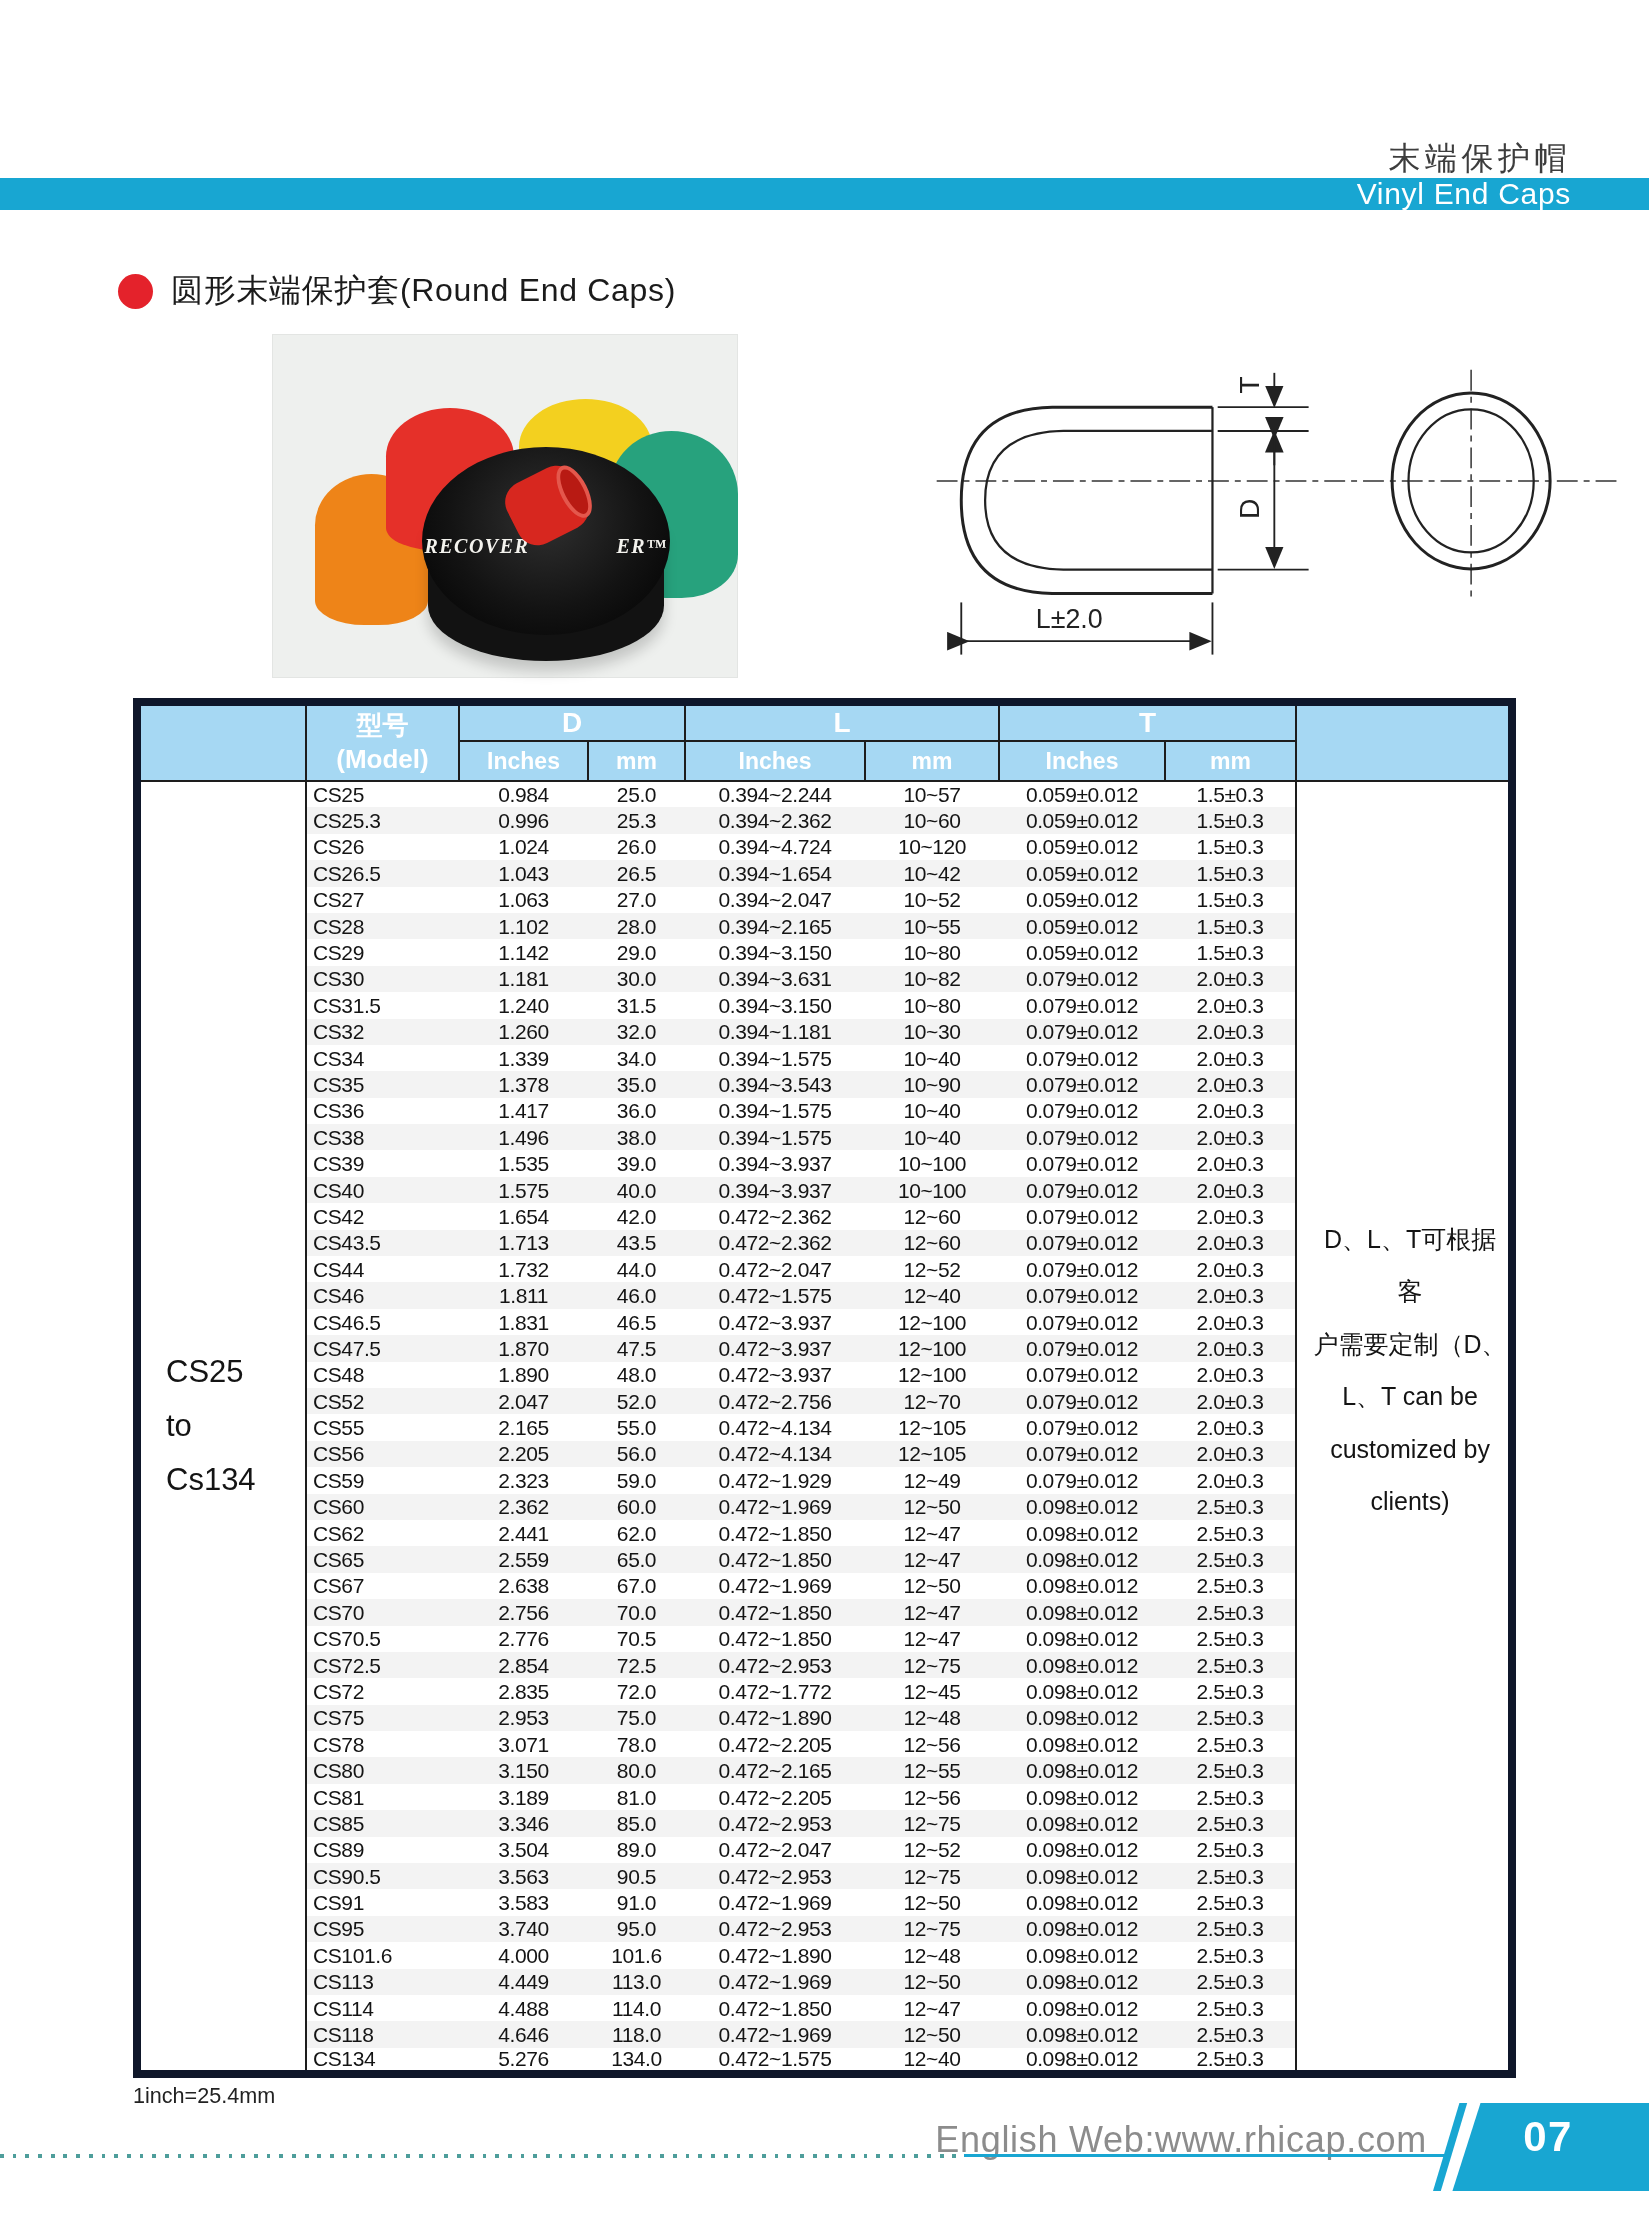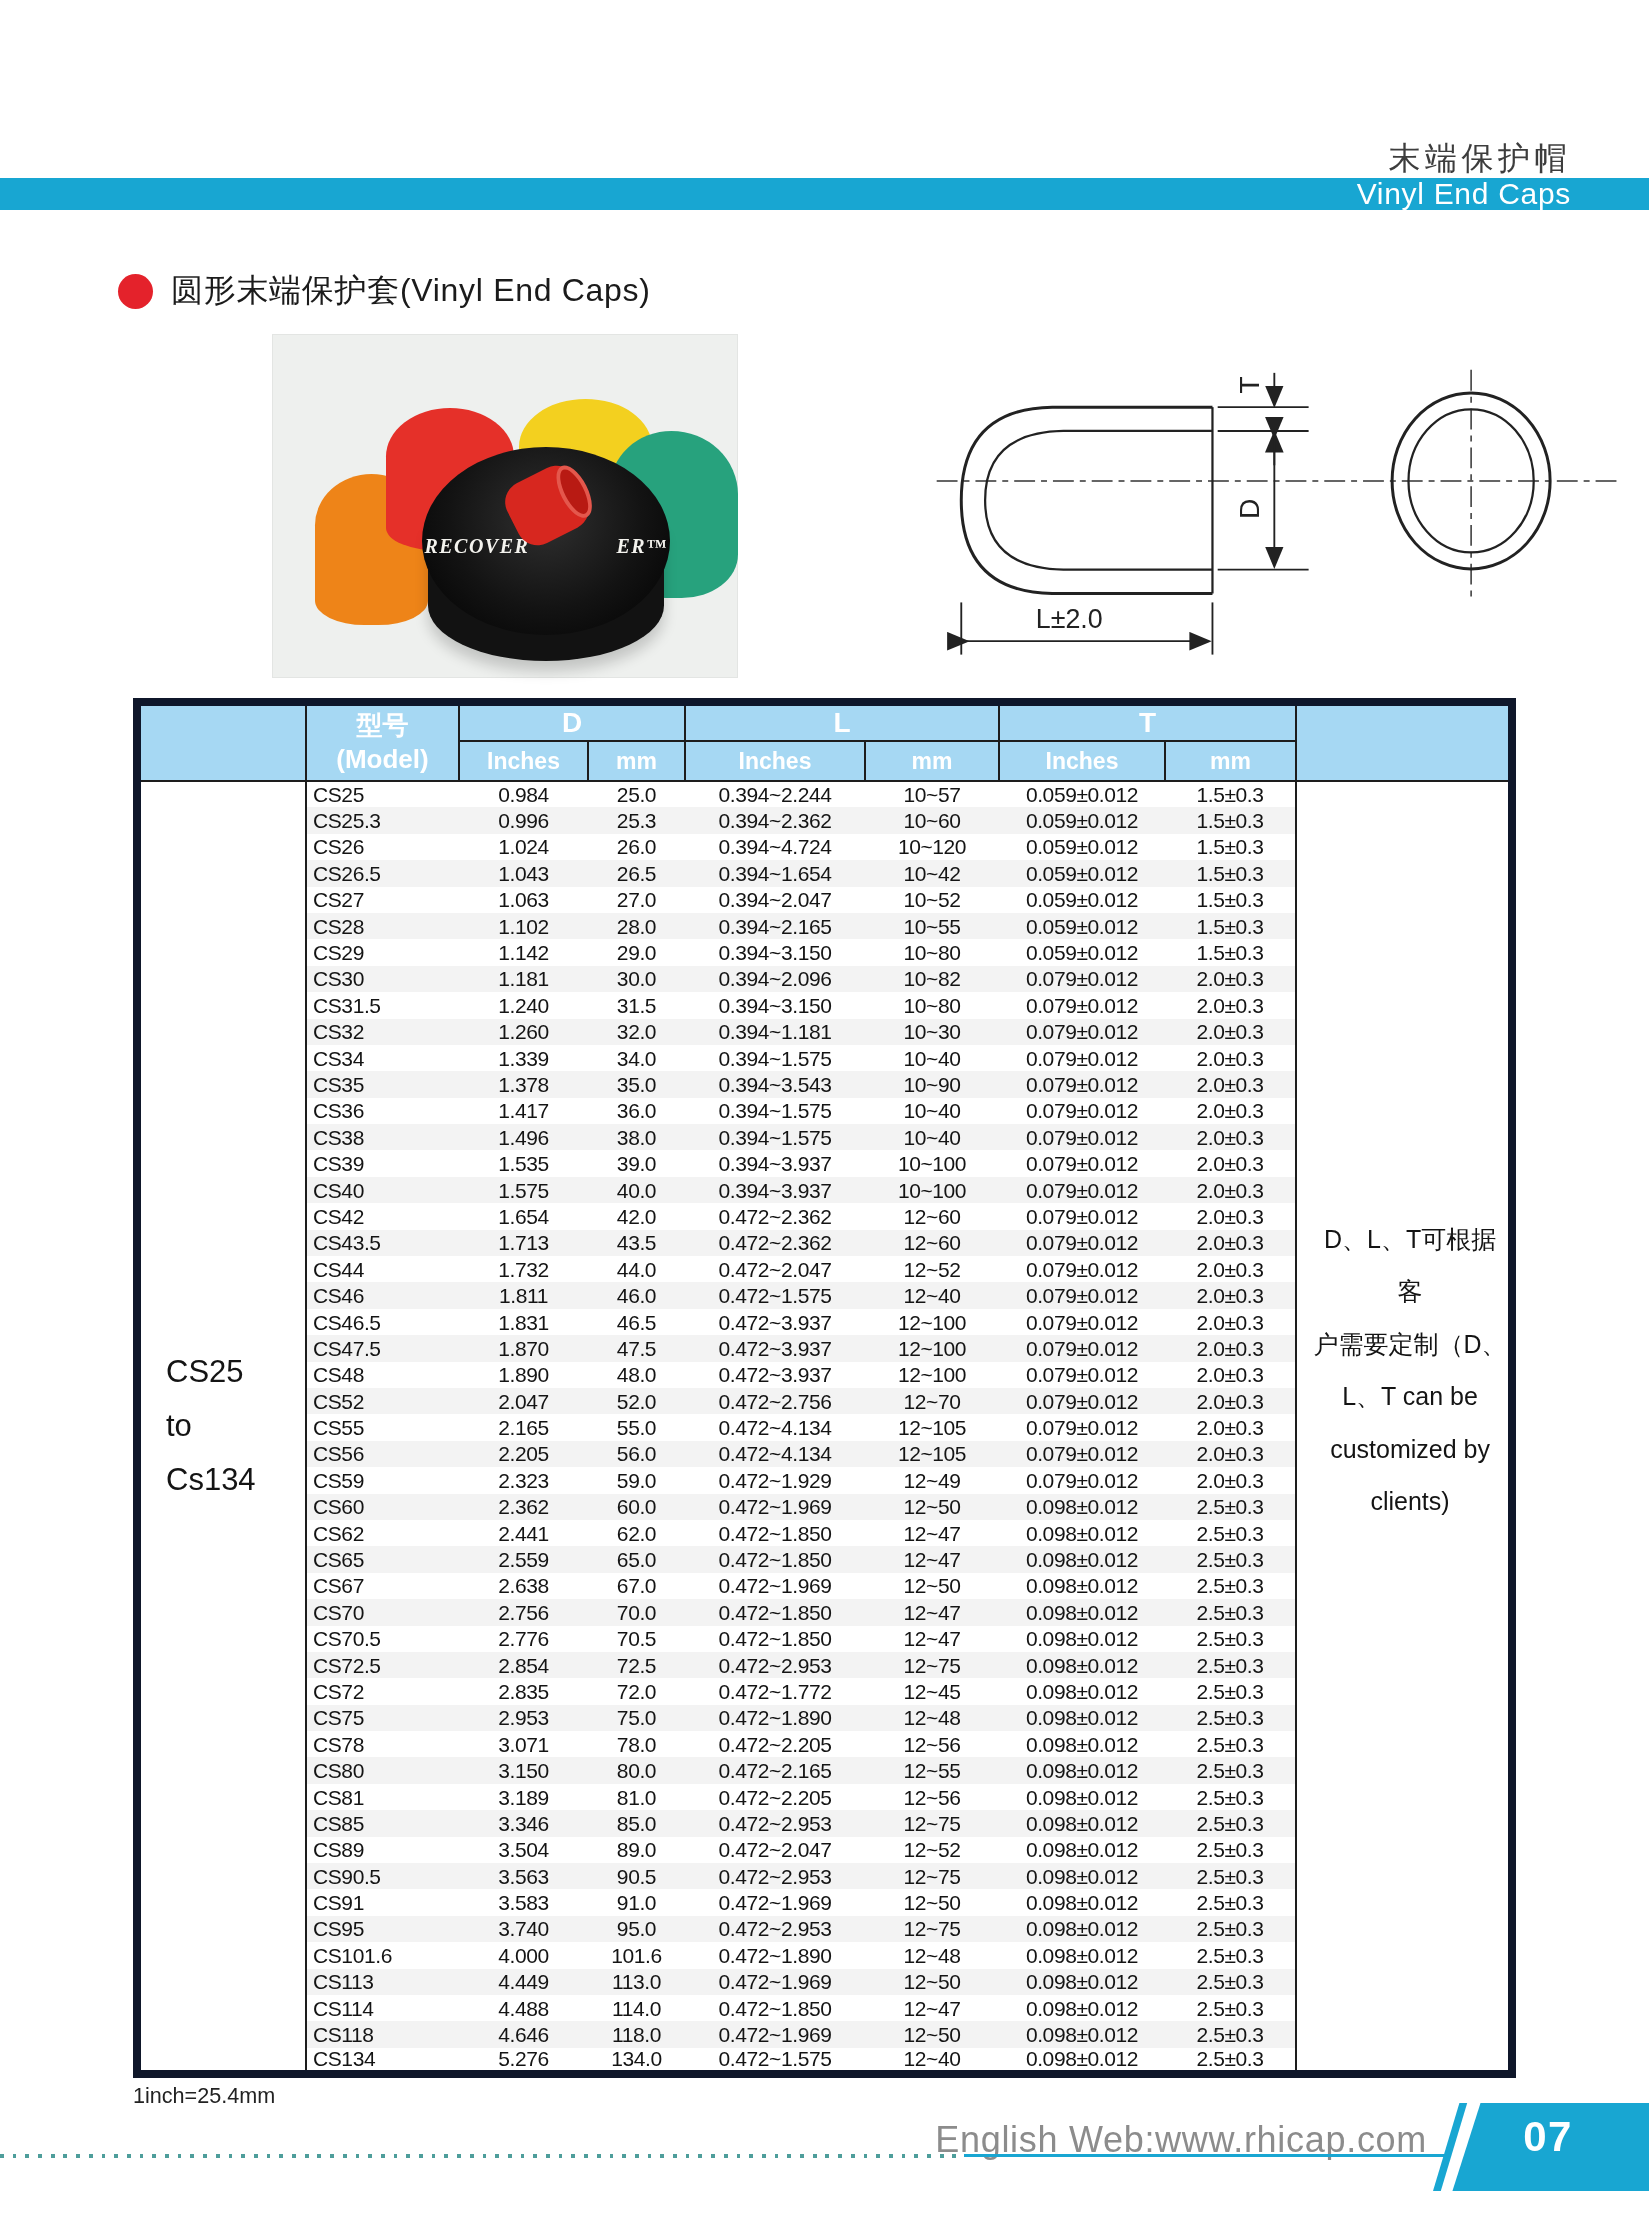--- a/index.html
+++ b/index.html
@@ -88,21 +88,21 @@
 
 <div class="page">
 
   <div class="cn-title">末端保护帽</div>
   <div class="cyan-bar">
     <span class="en-title">Vinyl End Caps</span>
   </div>
 
   <div class="section-head">
     <span class="red-dot"></span>
-    <h1>圆形末端保护套(Vinyl End Caps)</h1>
+    <h1>圆形末端保护套(Round End Caps)</h1>
   </div>
 
   <div class="photo">
     <div class="cap cap-orange"></div>
     <div class="cap cap-red"></div>
     <div class="cap cap-yellow"></div>
     <div class="cap cap-green"></div>
     <div class="cap cap-black-body"></div>
     <div class="cap cap-black-top">
       <div class="brand-line">
@@ -257,21 +257,21 @@
           <td class="data-cell d">29.0</td>
           <td class="data-cell d">0.394~3.150</td>
           <td class="data-cell d">10~80</td>
           <td class="data-cell d">0.059±0.012</td>
           <td class="data-cell d">1.5±0.3</td>
         </tr>
         <tr>
           <td class="model-cell d">CS30</td>
           <td class="data-cell d">1.181</td>
           <td class="data-cell d">30.0</td>
-          <td class="data-cell d">0.394~2.096</td>
+          <td class="data-cell d">0.394~3.631</td>
           <td class="data-cell d">10~82</td>
           <td class="data-cell d">0.079±0.012</td>
           <td class="data-cell d">2.0±0.3</td>
         </tr>
         <tr>
           <td class="model-cell d">CS31.5</td>
           <td class="data-cell d">1.240</td>
           <td class="data-cell d">31.5</td>
           <td class="data-cell d">0.394~3.150</td>
           <td class="data-cell d">10~80</td>

